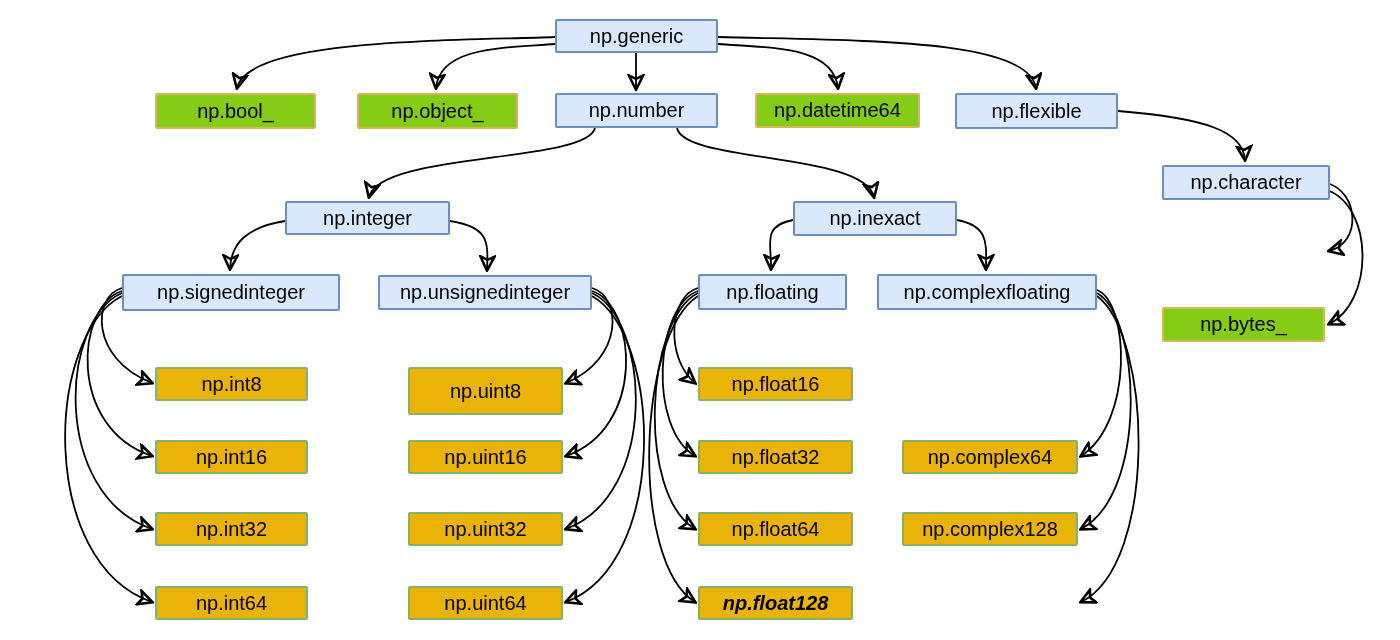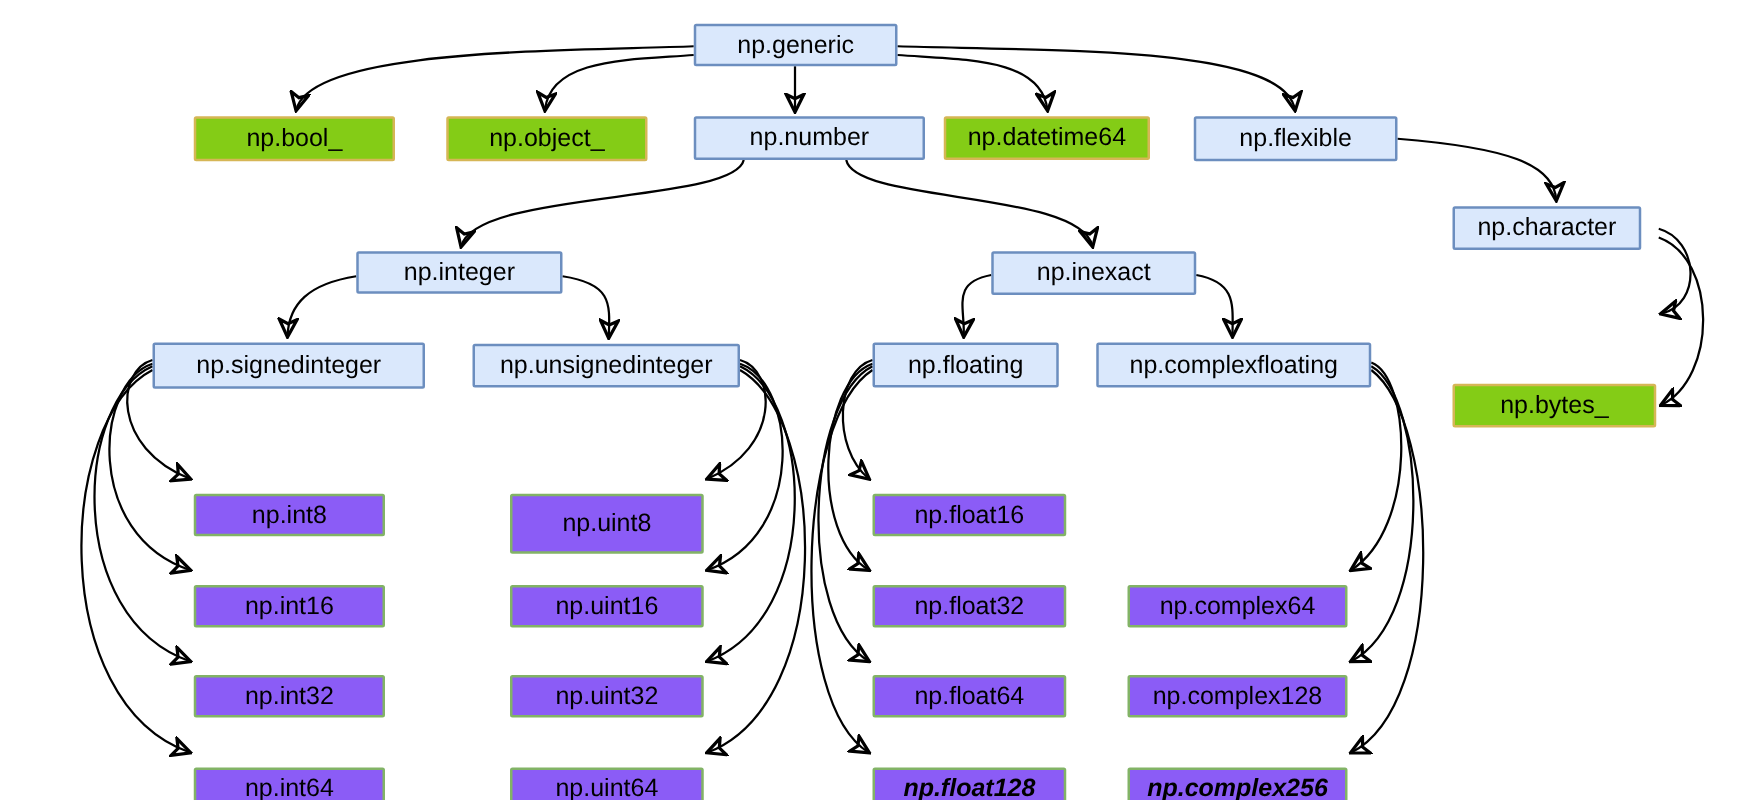--- a/index.html
+++ b/index.html
@@ -18,21 +18,21 @@
     box-sizing:border-box;
     border-radius:2px;
     border:2px solid;
     font-size:20px;
     color:#000000;
     white-space:nowrap;
     user-select:none;
   }
   .abstract{background:#dae8fc;border-color:#6c8ebf;}
   .other{background:#84cc16;border-color:#d6b656;}
-  .numeric{background:#8b5cf6;border-color:#82b366;margin-top:28px;}
+  .numeric{background:#eab308;border-color:#82b366;}
   .italic{font-style:italic;font-weight:bold;}
 </style>
 </head>
 <body>
 
 <div class="canvas">
 
   <svg class="edges" width="1400" height="640" viewBox="0 0 1400 640">
     <defs>
       <marker id="arrow" viewBox="0 0 12 12" refX="10.5" refY="6" markerWidth="9.5" markerHeight="9.5" orient="auto">
@@ -75,25 +75,25 @@
 
     <path d="M 1097,290 C 1129,302 1134,422 1081,456" marker-end="url(#arrow)"></path>
     <path d="M 1097,293 C 1141,318 1148,494 1081,529" marker-end="url(#arrow)"></path>
     <path d="M 1097,296 C 1152,337 1158,564 1081,602" marker-end="url(#arrow)"></path>
   </svg>
 
   <div class="node abstract" style="left:555px;top:19px;width:163px;height:34px">np.generic</div>
 
   <div class="node other" style="left:155px;top:93px;width:161px;height:36px">np.bool_</div>
   <div class="node other" style="left:357px;top:93px;width:161px;height:36px">np.object_</div>
-  <div class="node abstract" style="left:555px;top:93px;width:185px;height:35px">np.number</div>
+  <div class="node abstract" style="left:555px;top:93px;width:163px;height:35px">np.number</div>
   <div class="node other" style="left:755px;top:93px;width:165px;height:35px">np.datetime64</div>
   <div class="node abstract" style="left:955px;top:93px;width:163px;height:36px">np.flexible</div>
 
-  <div class="node abstract" style="left:1162px;top:165px;width:151px;height:35px">np.character</div>
+  <div class="node abstract" style="left:1162px;top:165px;width:168px;height:35px">np.character</div>
   <div class="node abstract" style="left:285px;top:201px;width:165px;height:34px">np.integer</div>
   <div class="node abstract" style="left:793px;top:201px;width:164px;height:35px">np.inexact</div>
 
   <div class="node abstract" style="left:122px;top:274px;width:218px;height:37px">np.signedinteger</div>
   <div class="node abstract" style="left:378px;top:275px;width:214px;height:35px">np.unsignedinteger</div>
   <div class="node abstract" style="left:698px;top:274px;width:149px;height:36px">np.floating</div>
   <div class="node abstract" style="left:877px;top:274px;width:220px;height:36px">np.complexfloating</div>
   <div class="node other" style="left:1162px;top:307px;width:163px;height:35px">np.bytes_</div>
 
   <div class="node numeric" style="left:155px;top:367px;width:153px;height:34px">np.int8</div>
@@ -106,15 +106,14 @@
   <div class="node numeric" style="left:408px;top:512px;width:155px;height:34px">np.uint32</div>
   <div class="node numeric" style="left:408px;top:586px;width:155px;height:34px">np.uint64</div>
 
   <div class="node numeric" style="left:698px;top:367px;width:155px;height:34px">np.float16</div>
   <div class="node numeric" style="left:698px;top:440px;width:155px;height:34px">np.float32</div>
   <div class="node numeric" style="left:698px;top:512px;width:155px;height:34px">np.float64</div>
   <div class="node numeric italic" style="left:698px;top:586px;width:155px;height:34px">np.float128</div>
 
   <div class="node numeric" style="left:902px;top:440px;width:176px;height:34px">np.complex64</div>
   <div class="node numeric" style="left:902px;top:512px;width:176px;height:34px">np.complex128</div>
-  <div class="node numeric italic" style="left:902px;top:586px;width:176px;height:34px">np.complex256</div>
 
 </div>
 
 </body></html>

